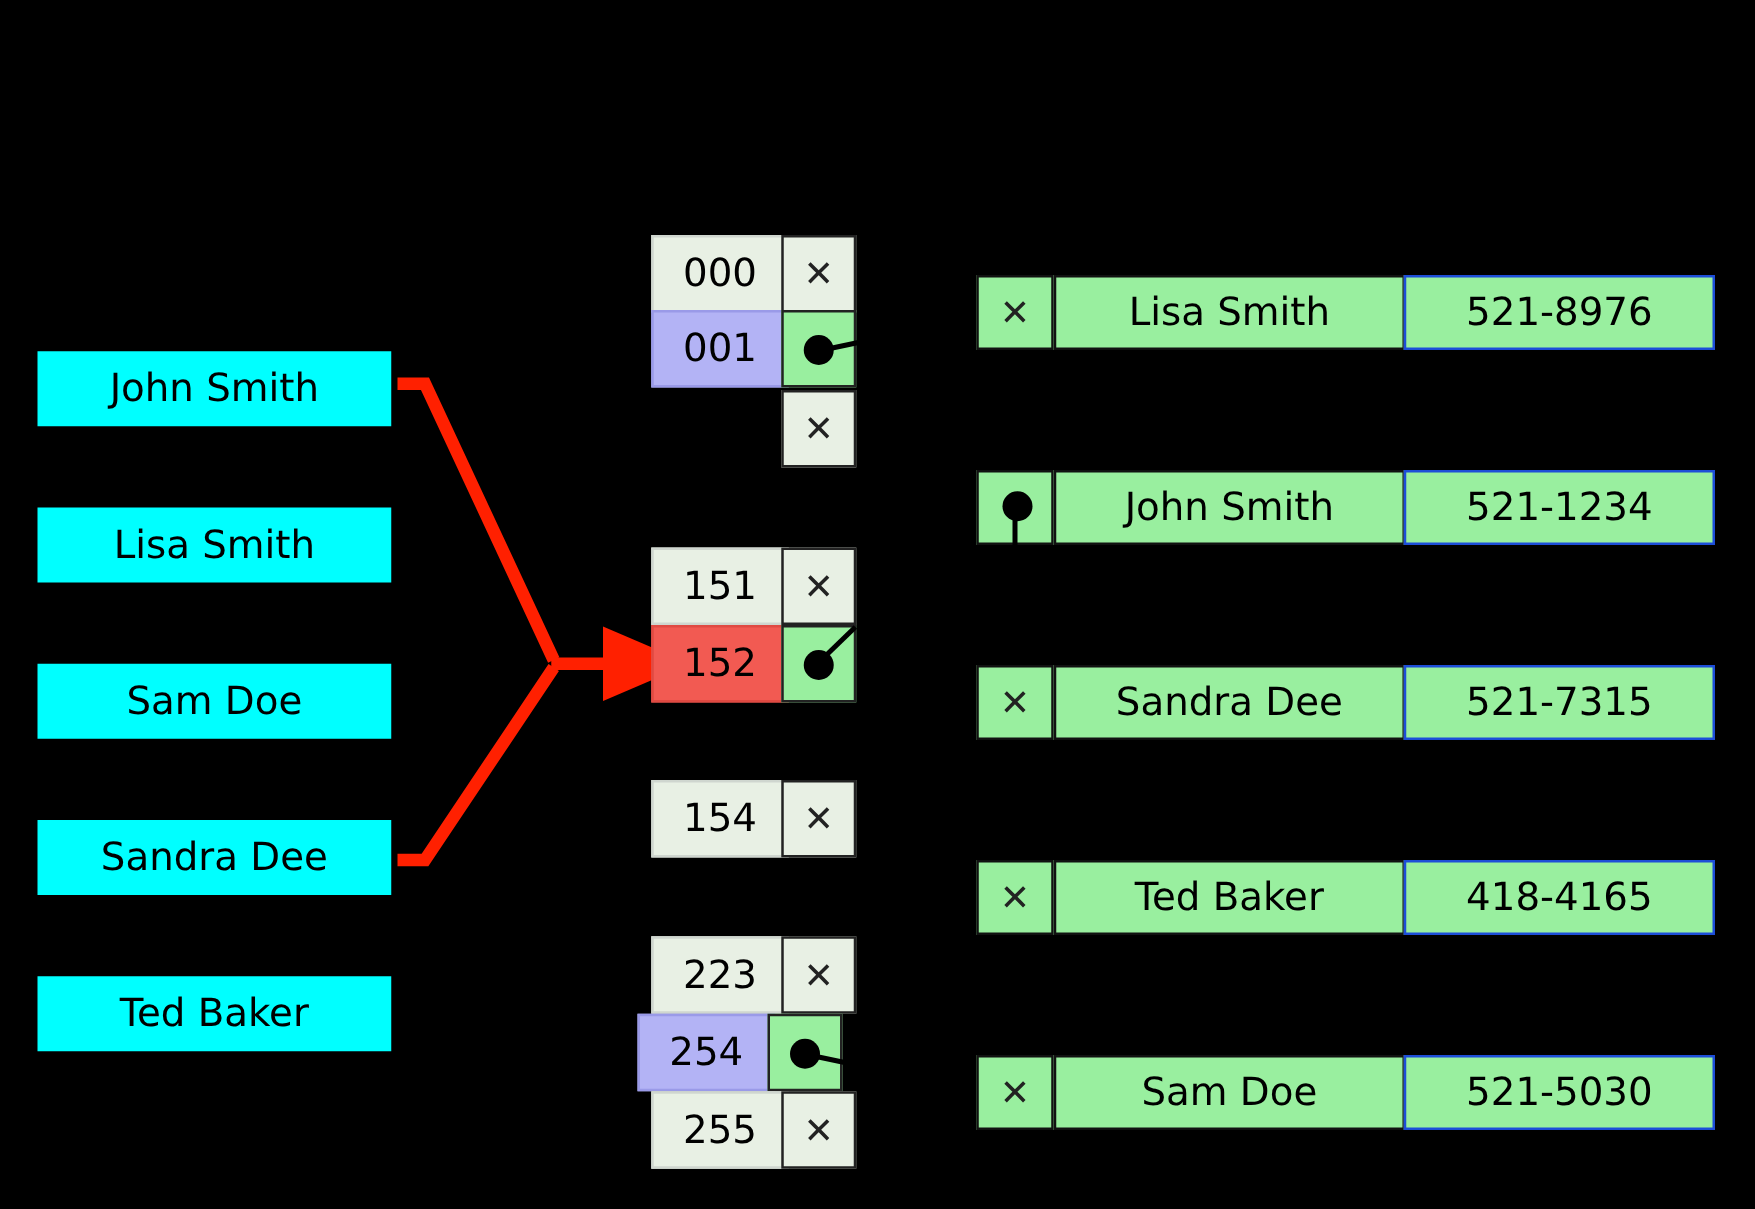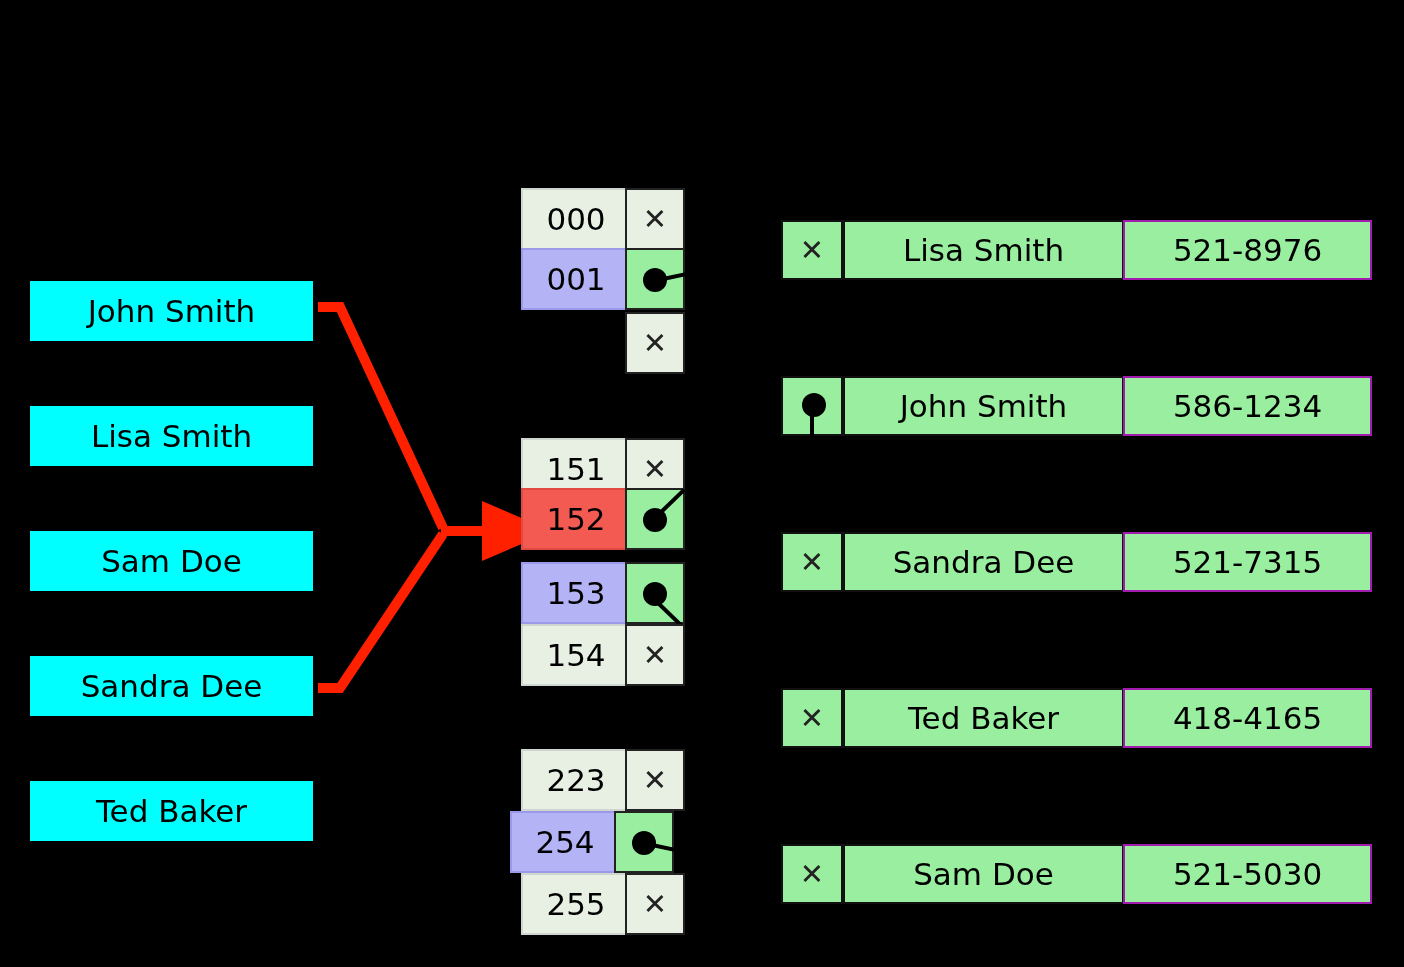--- a/index.html
+++ b/index.html
@@ -145,21 +145,21 @@
     align-items: center;
     justify-content: center;
   }
   .rec-phone {
     position: absolute;
     left: 342px;
     top: 0;
     width: 249px;
     height: 60px;
     box-sizing: border-box;
-    border: 2px solid #a21caf;
+    border: 2px solid #1d4ed8;
     background: #99ef9f;
     display: flex;
     align-items: center;
     justify-content: center;
   }
   .rec-name .txt, .rec-phone .txt {
     font-size: 31px;
     color: #000000;
     line-height: 1;
     white-space: nowrap;
@@ -236,39 +236,30 @@
 
   <div class="bucket-row" style="left:507px; top:438px; width:178px;">
     <div class="bucket-index">
       <span class="idx-label">151</span>
     </div>
     <div class="bucket-slot">
       <span class="mark-x">✕</span>
     </div>
   </div>
 
-  <div class="bucket-row" style="left:507px; top:488px; width:214px;">
+  <div class="bucket-row" style="left:507px; top:500px; width:214px;">
     <div class="bucket-index hl-red">
       <span class="idx-label">152</span>
     </div>
     <div class="bucket-slot filled">
       <span class="dot"></span>
       <span class="stub" style="left:30px; top:24px; width:38px; transform:rotate(-44deg);"></span>
     </div>
   </div>
 
-  <div class="bucket-row" style="left:507px; top:562px; width:178px;">
-    <div class="bucket-index hl-blue">
-      <span class="idx-label">153</span>
-    </div>
-    <div class="bucket-slot filled">
-      <span class="dot"></span>
-      <span class="stub" style="left:30px; top:36px; width:38px; transform:rotate(44deg);"></span>
-    </div>
-  </div>
 
   <div class="bucket-row" style="left:507px; top:624px; width:162px;">
     <div class="bucket-index">
       <span class="idx-label">154</span>
     </div>
     <div class="bucket-slot">
       <span class="mark-x">✕</span>
     </div>
   </div>
 
@@ -314,21 +305,21 @@
 
   <div class="record" style="top:376px;">
     <div class="rec-ptr">
       <span class="dot"></span>
       <span class="stub" style="left:29px; top:28px; width:30px; transform:rotate(90deg);"></span>
     </div>
     <div class="rec-name">
       <span class="txt">John Smith</span>
     </div>
     <div class="rec-phone">
-      <span class="txt">586-1234</span>
+      <span class="txt">521-1234</span>
     </div>
   </div>
 
   <div class="record" style="top:532px;">
     <div class="rec-ptr">
       <span class="mark-x">✕</span>
     </div>
     <div class="rec-name">
       <span class="txt">Sandra Dee</span>
     </div>

